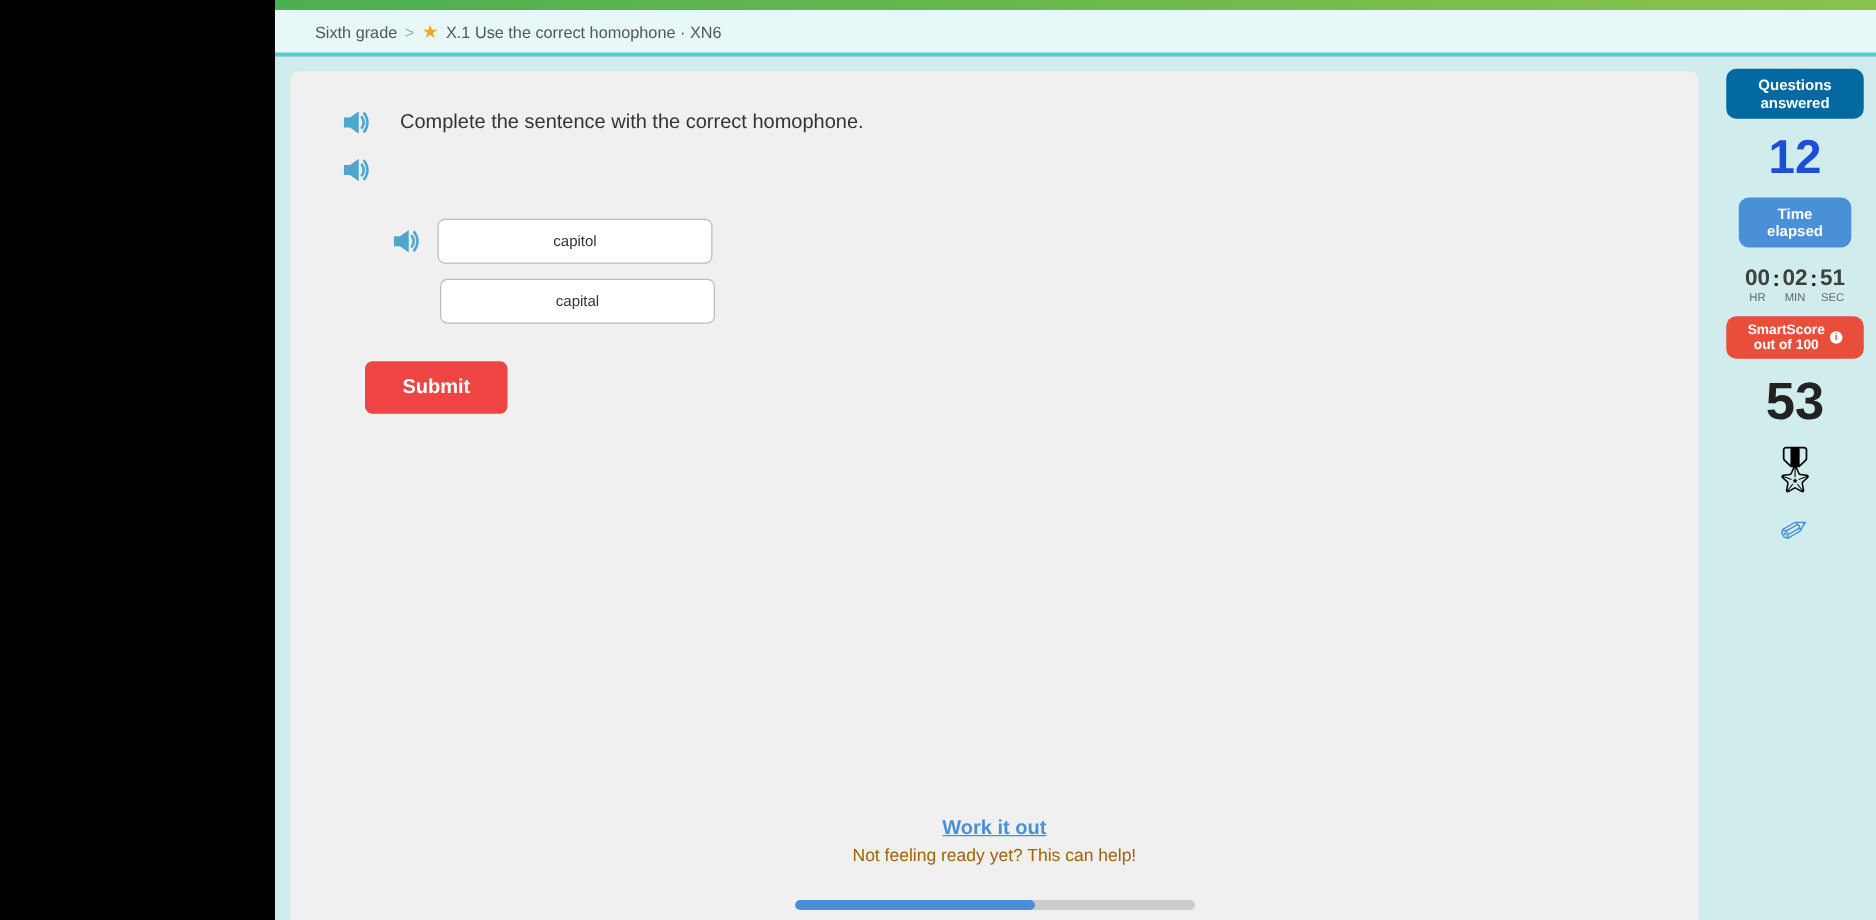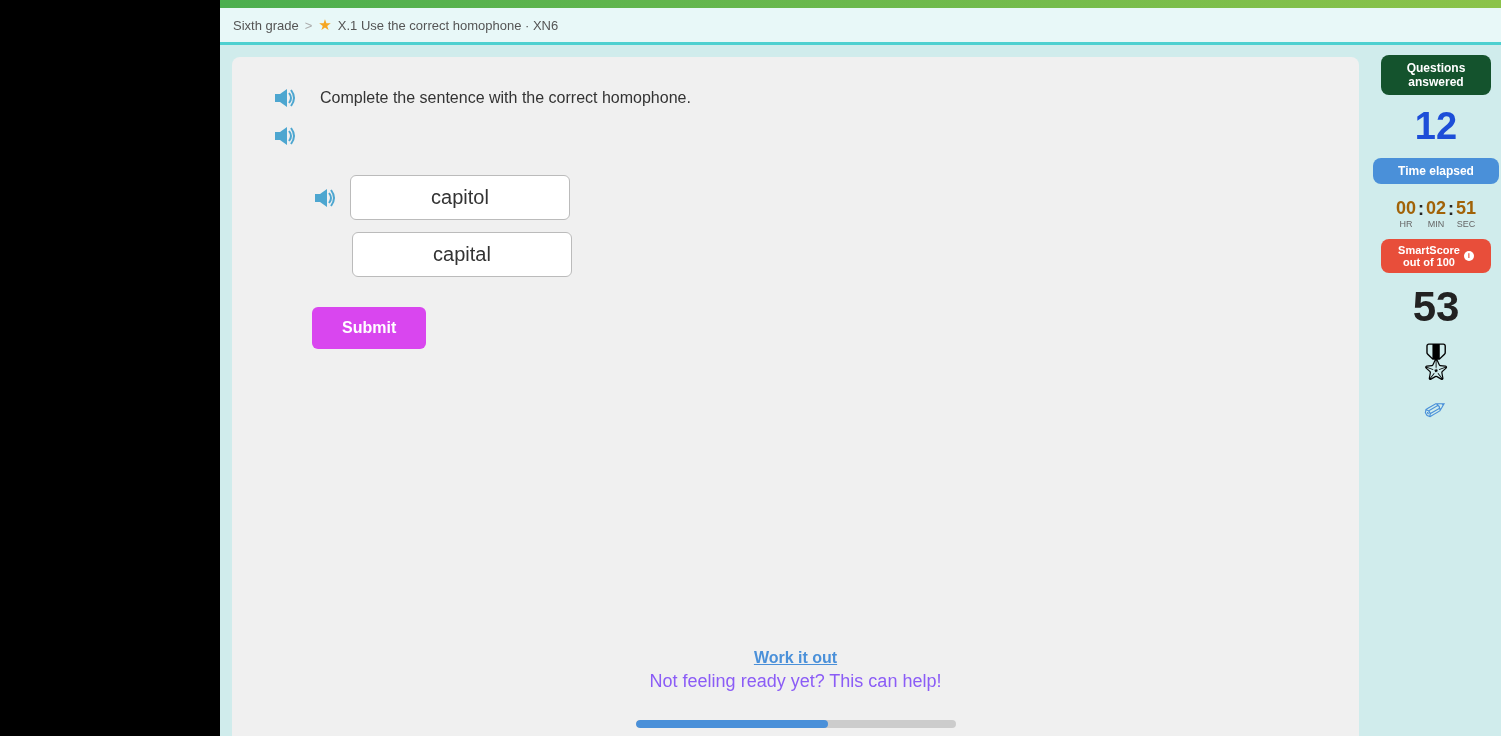--- a/index.html
+++ b/index.html
@@ -28,21 +28,21 @@
 
     .top-bar {
       height: 8px;
       background: linear-gradient(to right, #4caf50, #8bc34a);
       width: 100%;
     }
 
     .breadcrumb-bar {
       background: #e8f8f8;
       border-bottom: 3px solid #4dd0d0;
-      padding: 8px 13px;
+      padding: 8px 32px;
       display: flex;
       align-items: center;
       gap: 6px;
       font-size: 13px;
       color: #555;
     }
 
     .breadcrumb-bar .star {
       color: #f5a623;
       font-size: 15px;
@@ -118,56 +118,56 @@
       gap: 10px;
     }
 
     .answer-btn {
       border: 1.5px solid #bbb;
       background: #fff;
       border-radius: 6px;
       padding: 10px 0;
       width: 220px;
       text-align: center;
-      font-size: 20px;
+      font-size: 12px;
       color: #333;
       cursor: pointer;
     }
 
     .submit-btn {
-      background: #d946ef;
+      background: #ef4444;
       color: #fff;
       border: none;
       border-radius: 6px;
       padding: 12px 30px;
       font-size: 16px;
       font-weight: bold;
       cursor: pointer;
-      margin-left: 40px;
+      margin-left: 20px;
     }
 
     .work-it-out {
       position: absolute;
       bottom: 44px;
       left: 50%;
       transform: translateX(-50%);
       text-align: center;
     }
 
     .work-it-out .title {
       color: #4a90d9;
       font-size: 16px;
       font-weight: bold;
       text-decoration: underline;
       cursor: pointer;
     }
 
     .work-it-out .subtitle {
-      color: #8b5cf6;
-      font-size: 18px;
+      color: #a16207;
+      font-size: 14px;
       margin-top: 4px;
     }
 
     .progress-bar-bottom {
       position: absolute;
       bottom: 8px;
       left: 50%;
       transform: translateX(-50%);
       width: 320px;
       height: 8px;
@@ -187,21 +187,21 @@
       width: 130px;
       display: flex;
       flex-direction: column;
       align-items: center;
       padding: 10px 6px;
       gap: 10px;
       background: transparent;
     }
 
     .questions-answered-box {
-      background: #14532d;
+      background: #0369a1;
       color: #fff;
       border-radius: 8px;
       padding: 6px 10px;
       text-align: center;
       font-size: 12px;
       font-weight: bold;
       width: 110px;
     }
 
     .questions-count {
@@ -212,39 +212,39 @@
     }
 
     .time-elapsed-box {
       background: #4a90d9;
       color: #fff;
       border-radius: 8px;
       padding: 6px 10px;
       text-align: center;
       font-size: 12px;
       font-weight: bold;
-      width: 126px;
+      width: 90px;
     }
 
     .timer-display {
       display: flex;
       align-items: flex-start;
       justify-content: center;
       gap: 2px;
       margin-top: 4px;
     }
 
     .timer-segment {
       text-align: center;
     }
 
     .timer-num {
       font-size: 18px;
       font-weight: bold;
-      color: #a16207;
+      color: #404040;
     }
 
     .timer-label {
       font-size: 9px;
       color: #666;
     }
 
     .timer-colon {
       font-size: 18px;
       font-weight: bold;

